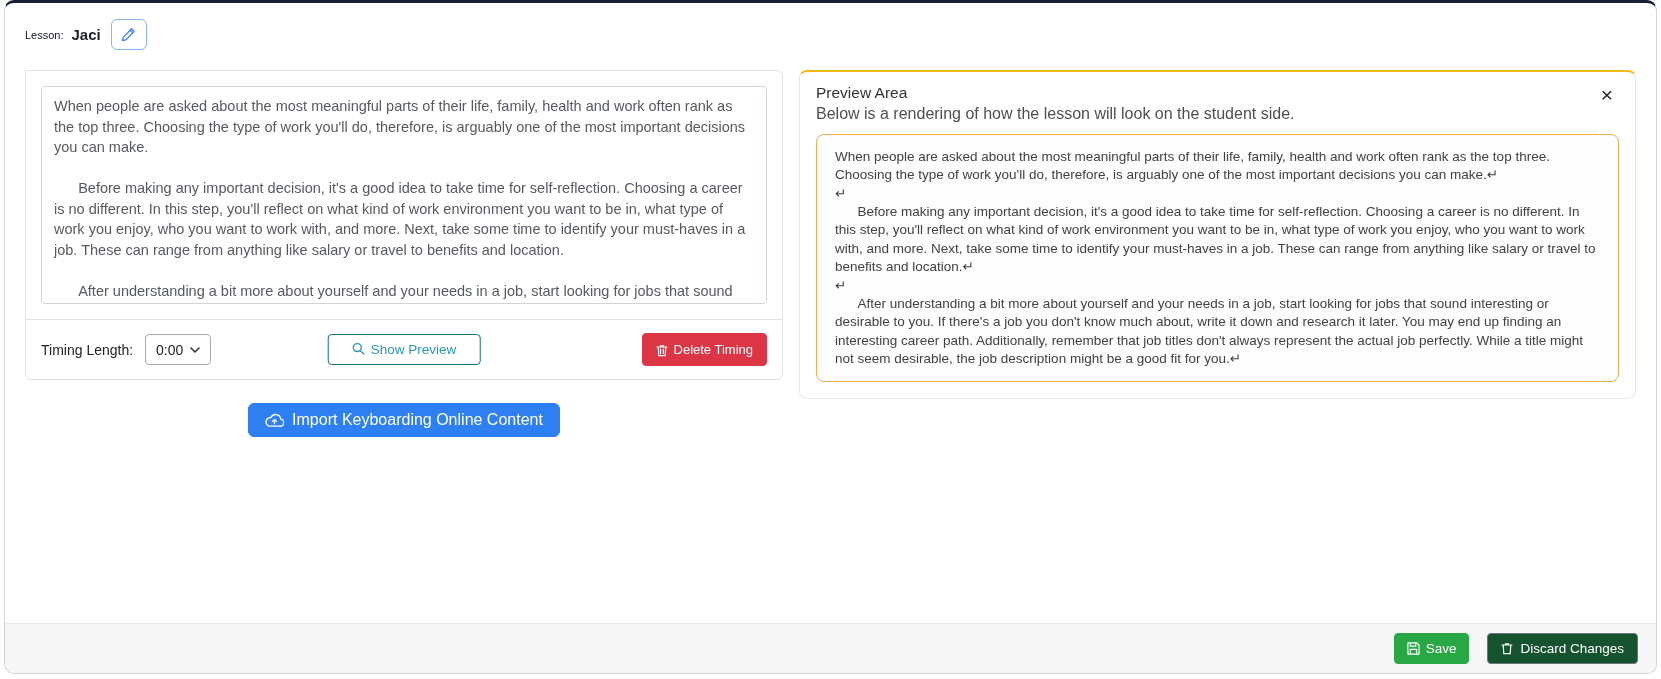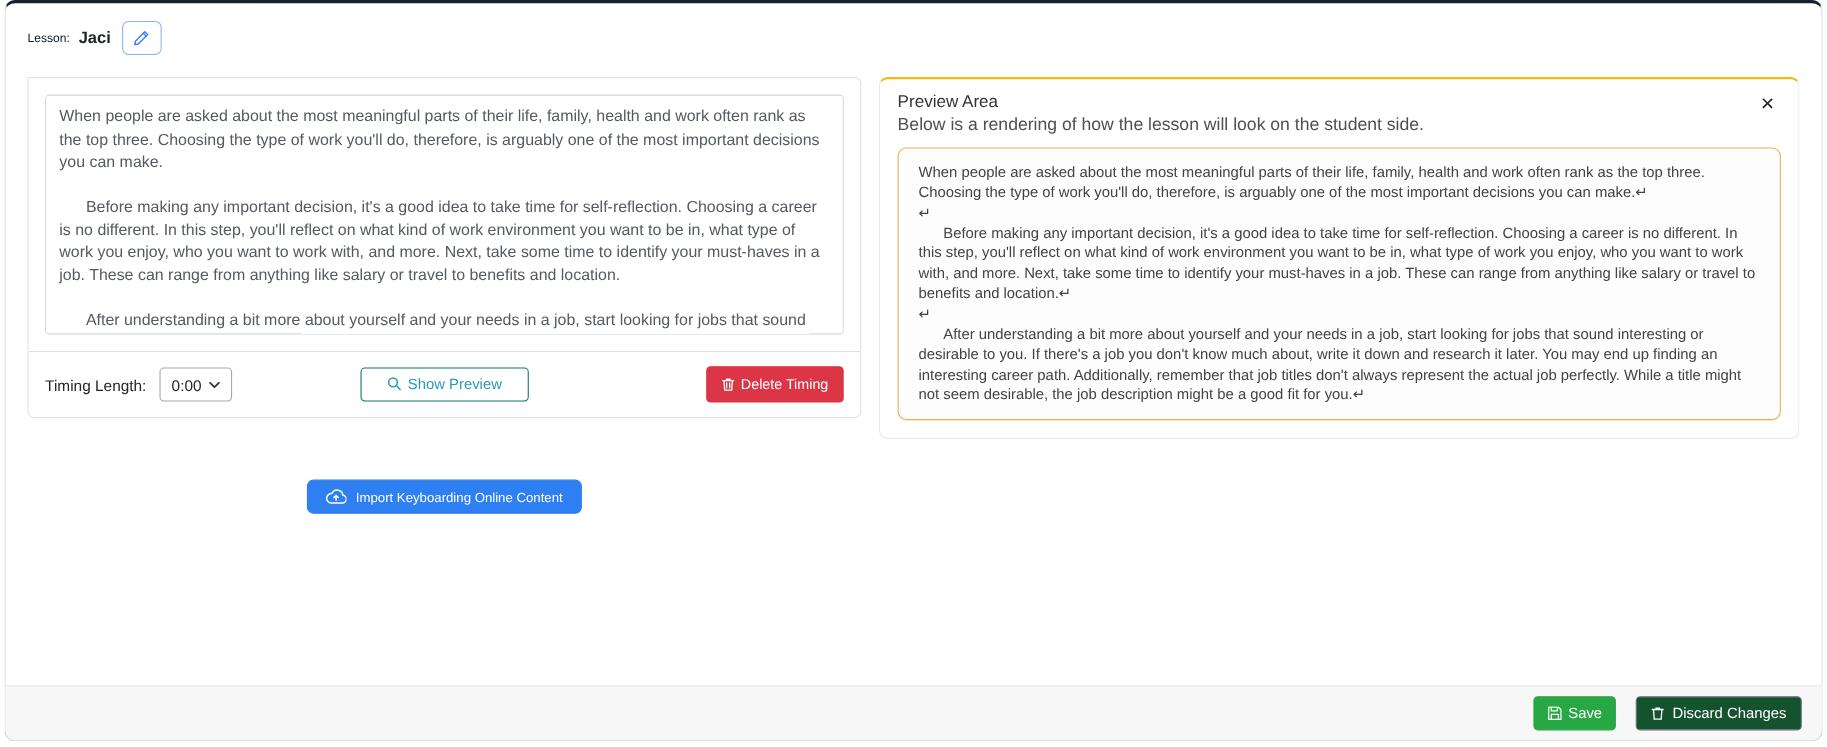--- a/index.html
+++ b/index.html
@@ -114,33 +114,33 @@
     cursor: pointer;
   }
   .delete-btn {
     margin-left: auto;
     background: #dc3545;
     border: 1px solid #dc3545;
     color: #fff;
     border-radius: 4px;
     padding: 8px 13px;
     font-size: 13px;
-    display: flex; align-items: center; gap: 6px;
+    display: flex; align-items: flex-end; gap: 6px;
     cursor: pointer;
   }
   
   .import-row { display: flex; justify-content: center; }
   .import-btn {
-    margin-top: 56px;
+    margin-top: 23px;
     background: #2e7ff2;
     border: 1px solid #2e7ff2;
     color: #fff;
     border-radius: 6px;
     padding: 7px 16px;
-    font-size: 12px;
+    font-size: 16px;
     display: flex; align-items: center; gap: 8px;
     cursor: pointer;
   }
   
   .preview-panel {
     border: 1px solid #e8e8e8;
     border-top: 2px solid #f5b915;
     border-radius: 8px;
     background: #fff;
     padding: 12px 16px 16px 16px;

